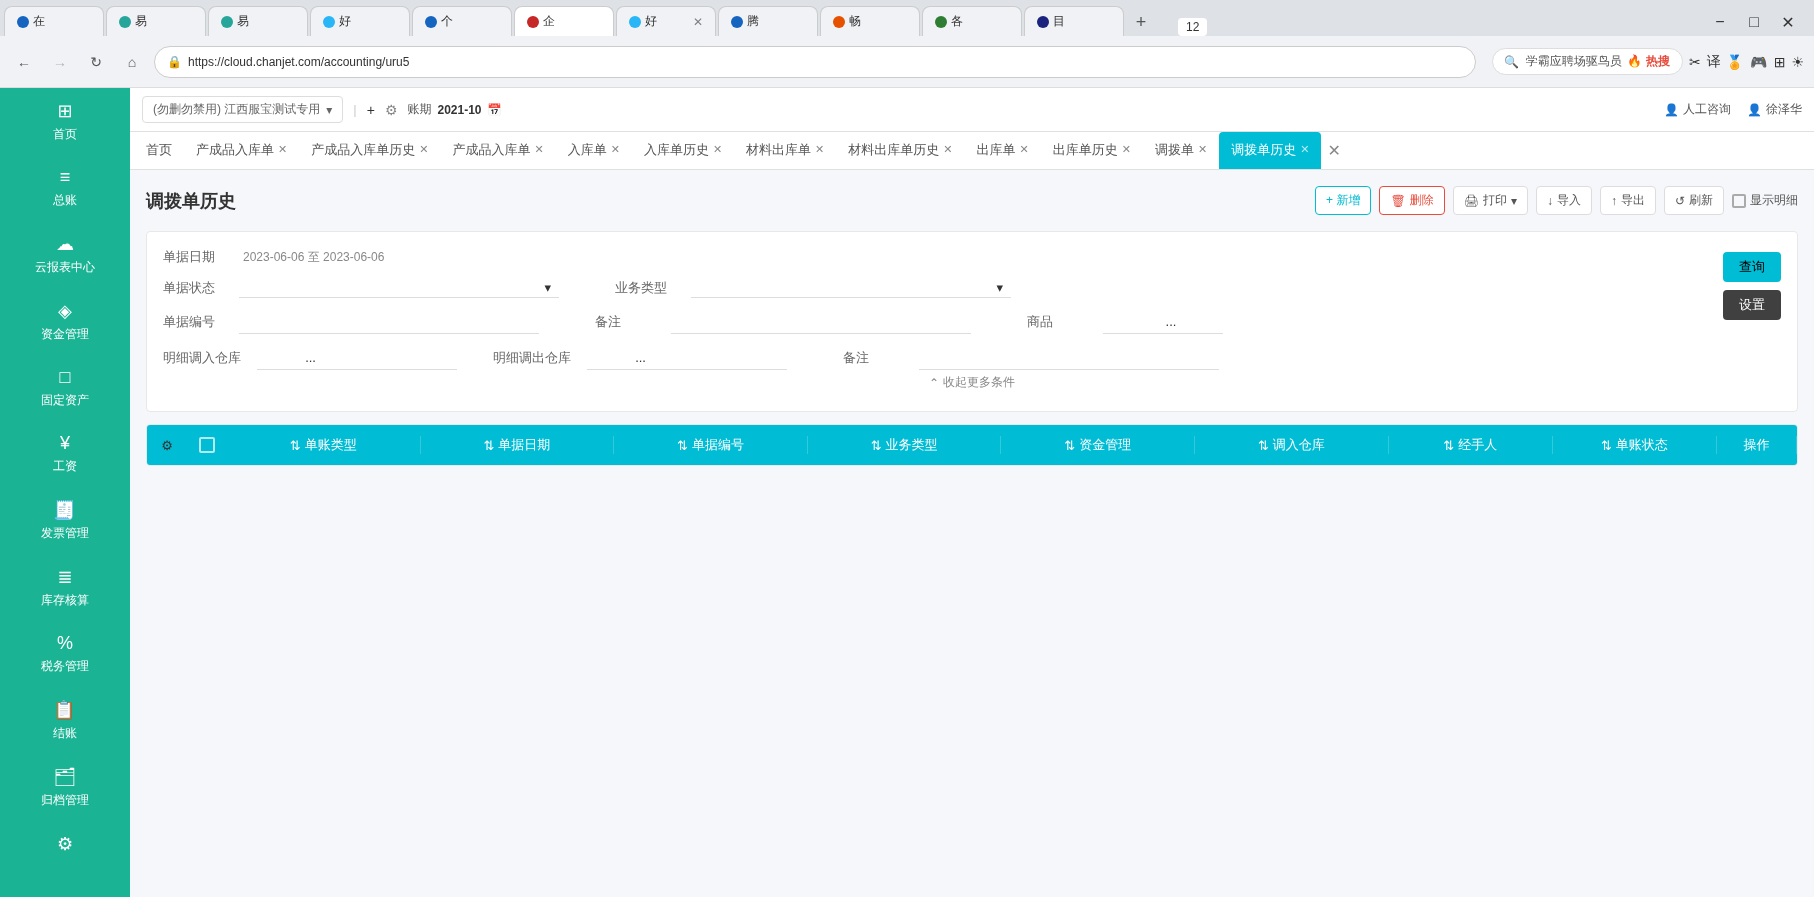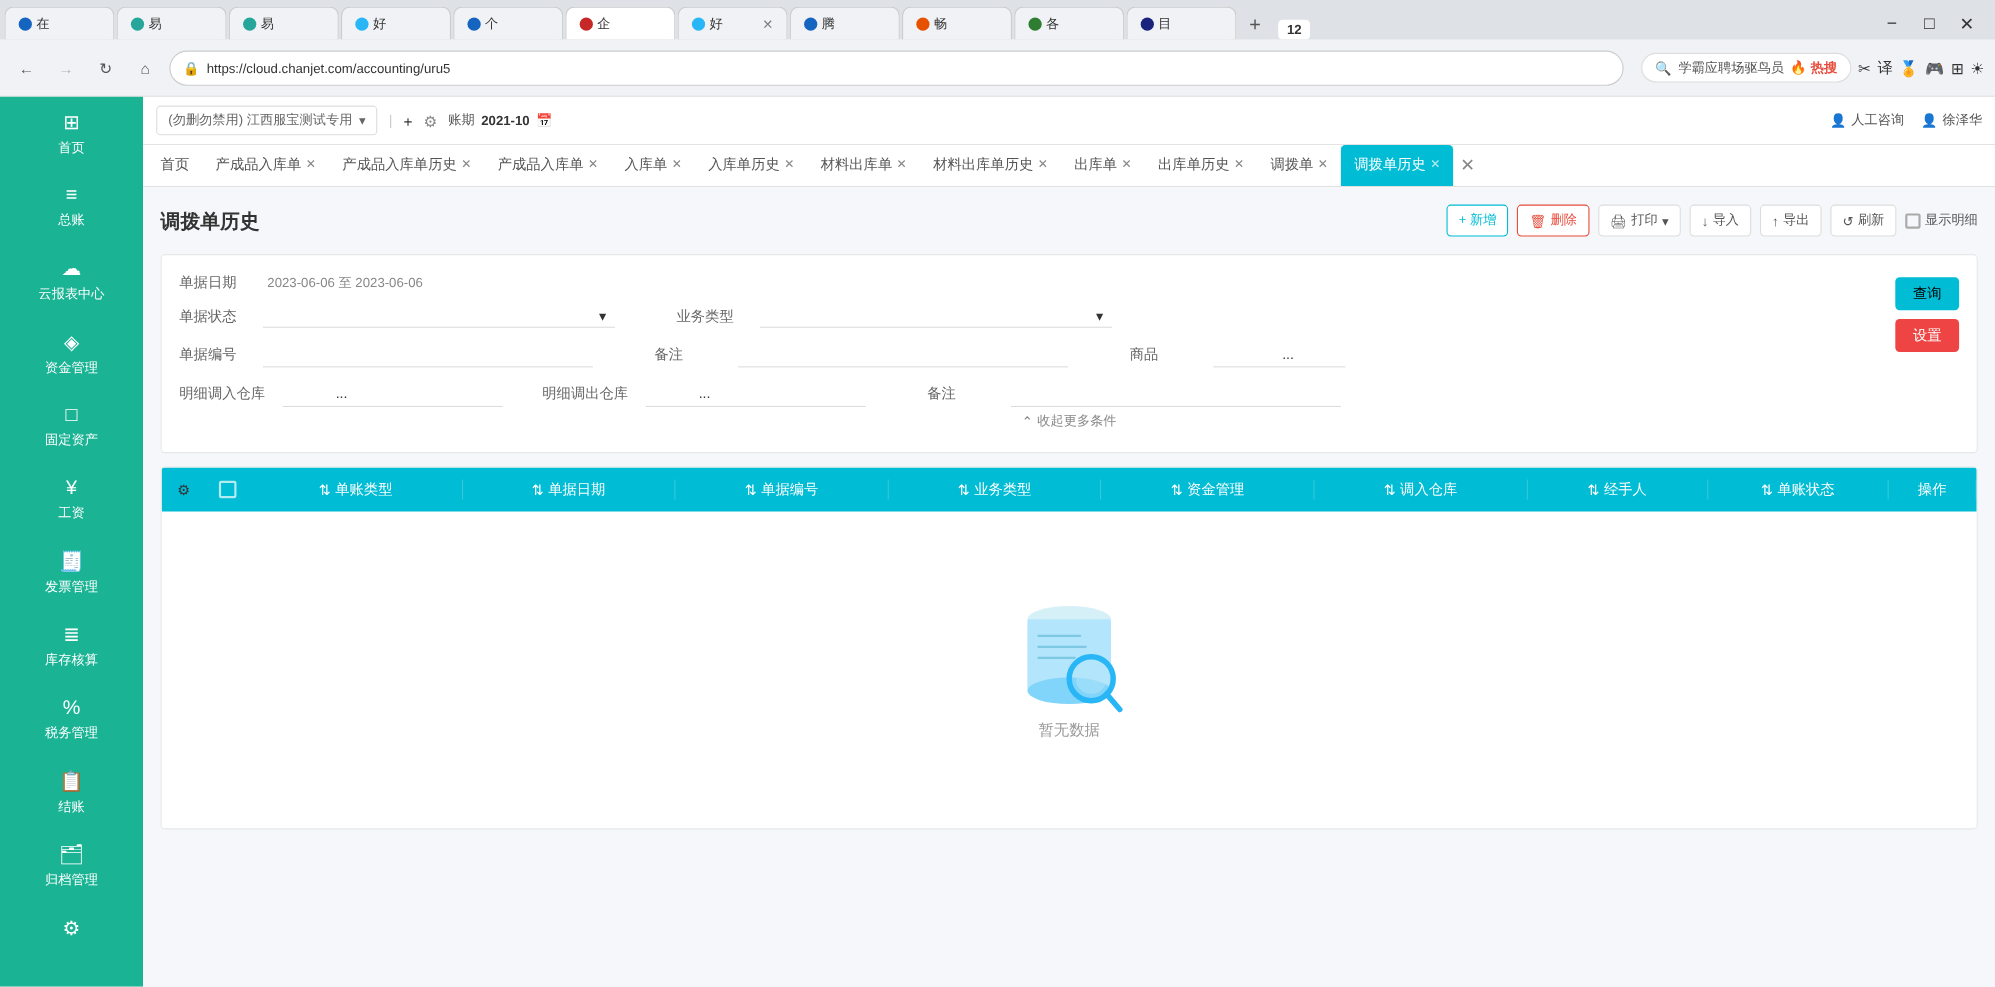--- a/index.html
+++ b/index.html
@@ -71,21 +71,21 @@
     .table-container { background: #fff; border-radius: 4px; border: 1px solid #e8e8e8; overflow: hidden; }
     .table-header { background: #00bcd4; display: flex; align-items: center; height: 40px; }
     .th-cell { display: flex; align-items: center; justify-content: center; color: #fff; font-size: 13px; font-weight: normal; padding: 0 8px; gap: 4px; border-right: 1px solid rgba(255,255,255,0.2); }
     .th-icon-cell { width: 40px; flex-shrink: 0; display: flex; align-items: center; justify-content: center; }
     .checkbox-cell { width: 40px; flex-shrink: 0; display: flex; align-items: center; justify-content: center; }
     .table-empty { display: flex; flex-direction: column; align-items: center; justify-content: center; padding: 80px 20px; }
     .empty-text { color: #999; font-size: 14px; }
 
     
     .query-btn { background: #00bcd4; color: #000000; border: none; padding: 6px 16px; border-radius: 4px; cursor: pointer; font-size: 13px; }
-    .settings-btn { background: #ef4444; color: #fff; border: none; padding: 6px 16px; border-radius: 4px; cursor: pointer; font-size: 13px; }
+    .settings-btn { background: #404040; color: #fff; border: none; padding: 6px 16px; border-radius: 4px; cursor: pointer; font-size: 13px; }
     .col-type { flex: 1.2; }
     .col-date { flex: 1.2; }
     .col-num { flex: 1.2; }
     .col-biz { flex: 1.2; }
     .col-out { flex: 1.2; }
     .col-in { flex: 1.2; }
     .col-handler { flex: 1; }
     .col-status { flex: 1; }
     .col-op { width: 80px; flex-shrink: 0; }
 
@@ -135,21 +135,21 @@
     </div>
     <div class="browser-tab">
       <span style="width:12px;height:12px;border-radius:50%;background:#2e7d32;flex-shrink:0;"></span>
       <span style="font-size:12px;">各</span>
     </div>
     <div class="browser-tab">
       <span style="width:12px;height:12px;border-radius:50%;background:#1a237e;flex-shrink:0;"></span>
       <span style="font-size:12px;">目</span>
     </div>
     <div style="width:30px;height:28px;display:flex;align-items:center;justify-content:center;cursor:pointer;font-size:18px;color:#555;">+</div>
-    <div style="margin-left:4px;background:#fff;border-radius:4px;padding:2px 8px;font-size:12px;cursor:pointer;font-weight:bold;">12</div>
+    <div style="margin-left:20px;background:#fff;border-radius:4px;padding:2px 8px;font-size:12px;cursor:pointer;">12</div>
   </div>
   <div style="margin-left:auto;display:flex;align-items:center;gap:6px;padding-right:8px;">
     <div style="width:28px;height:28px;display:flex;align-items:center;justify-content:center;cursor:pointer;font-size:16px;">−</div>
     <div style="width:28px;height:28px;display:flex;align-items:center;justify-content:center;cursor:pointer;font-size:16px;">□</div>
     <div style="width:28px;height:28px;display:flex;align-items:center;justify-content:center;cursor:pointer;font-size:16px;">✕</div>
   </div>
 </div>
 
 <div class="browser-nav">
   <div class="nav-btn">←</div>
@@ -442,34 +442,16 @@
           </div>
           <div class="th-cell col-status">
             <span>⇅</span>
             <span>单账状态</span>
           </div>
           <div class="th-cell col-op">
             <span>操作</span>
           </div>
         </div>
 
-        <div class="table-empty">
-
-          <svg width="100" height="110" viewBox="0 0 100 110">
-
-            <ellipse cx="50" cy="18" rx="38" ry="12" fill="#d6f0f8"></ellipse>
-            <rect x="12" y="18" width="76" height="65" fill="#b3e5fc" rx="2"></rect>
-            <ellipse cx="50" cy="83" rx="38" ry="12" fill="#81d4fa"></ellipse>
-
-            <line x1="22" y1="33" x2="60" y2="33" stroke="#7ec8e3" stroke-width="2" stroke-linecap="round"></line>
-            <line x1="22" y1="43" x2="65" y2="43" stroke="#7ec8e3" stroke-width="2" stroke-linecap="round"></line>
-            <line x1="22" y1="53" x2="55" y2="53" stroke="#7ec8e3" stroke-width="2" stroke-linecap="round"></line>
-
-            <circle cx="70" cy="72" r="20" fill="none" stroke="#29b6f6" stroke-width="5"></circle>
-            <circle cx="70" cy="72" r="14" fill="rgba(180,230,250,0.5)"></circle>
-            <line x1="84" y1="86" x2="96" y2="100" stroke="#29b6f6" stroke-width="5" stroke-linecap="round"></line>
-          </svg>
-          <span class="empty-text">暂无数据</span>
-        </div>
       </div>
     </div>
   </div>
 </div>
 
 </body></html>

